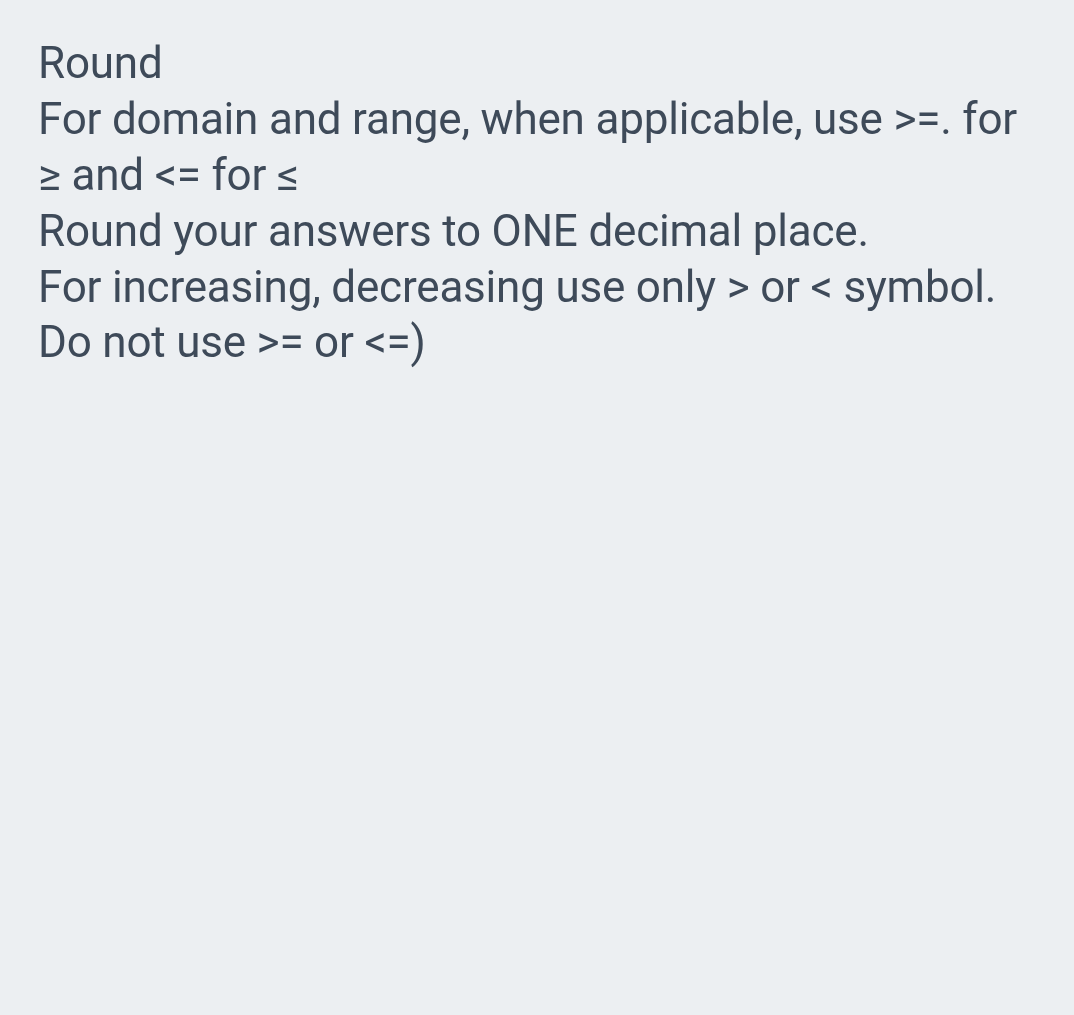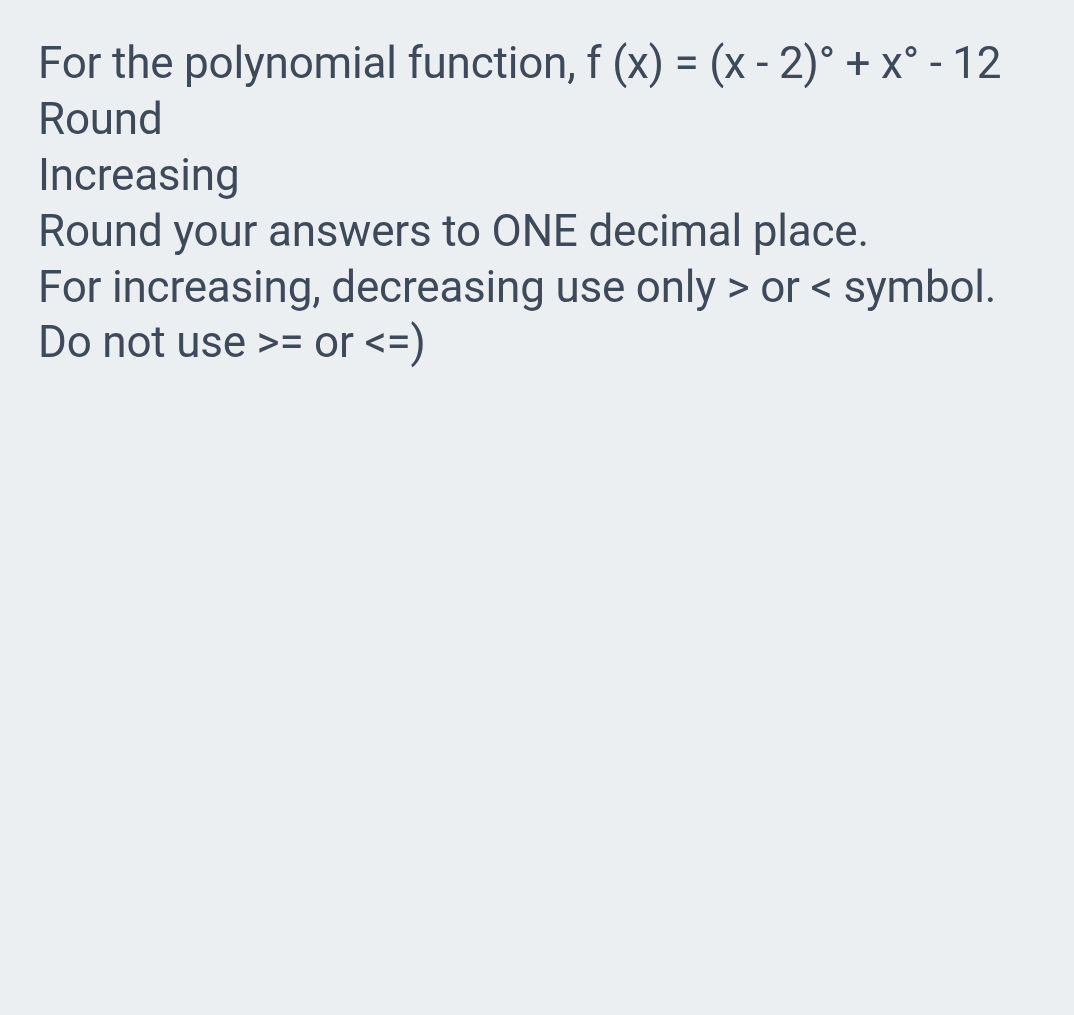--- a/index.html
+++ b/index.html
@@ -19,18 +19,17 @@
       font-size: 44px;
       line-height: 1.27;
       font-weight: 400;
       letter-spacing: -0.2px;
     }
   </style>
 </head>
 <body>
 
 <div class="question-text">
-  <div>For the polynomial function, f (x) = (x - 2)° + x° - 12</div>
   <div>Round</div>
-  <div>Increasing</div>
+  <div>For domain and range, when applicable, use &gt;=. for ≥ and &lt;= for ≤</div>
   <div>Round your answers to ONE decimal place.</div>
   <div>For increasing, decreasing use only &gt; or &lt; symbol. Do not use &gt;= or &lt;=)</div>
 </div>
 
 </body></html>

